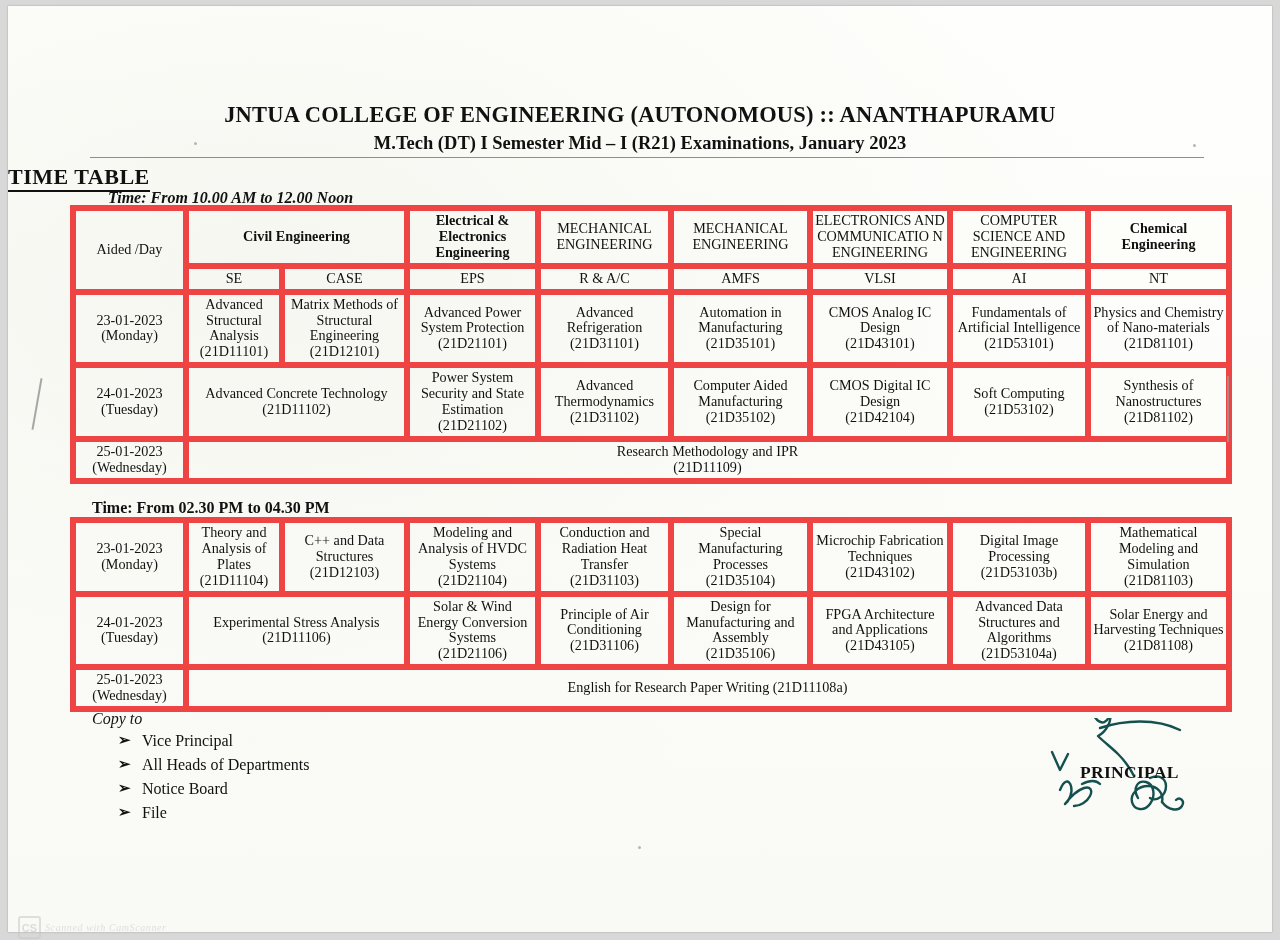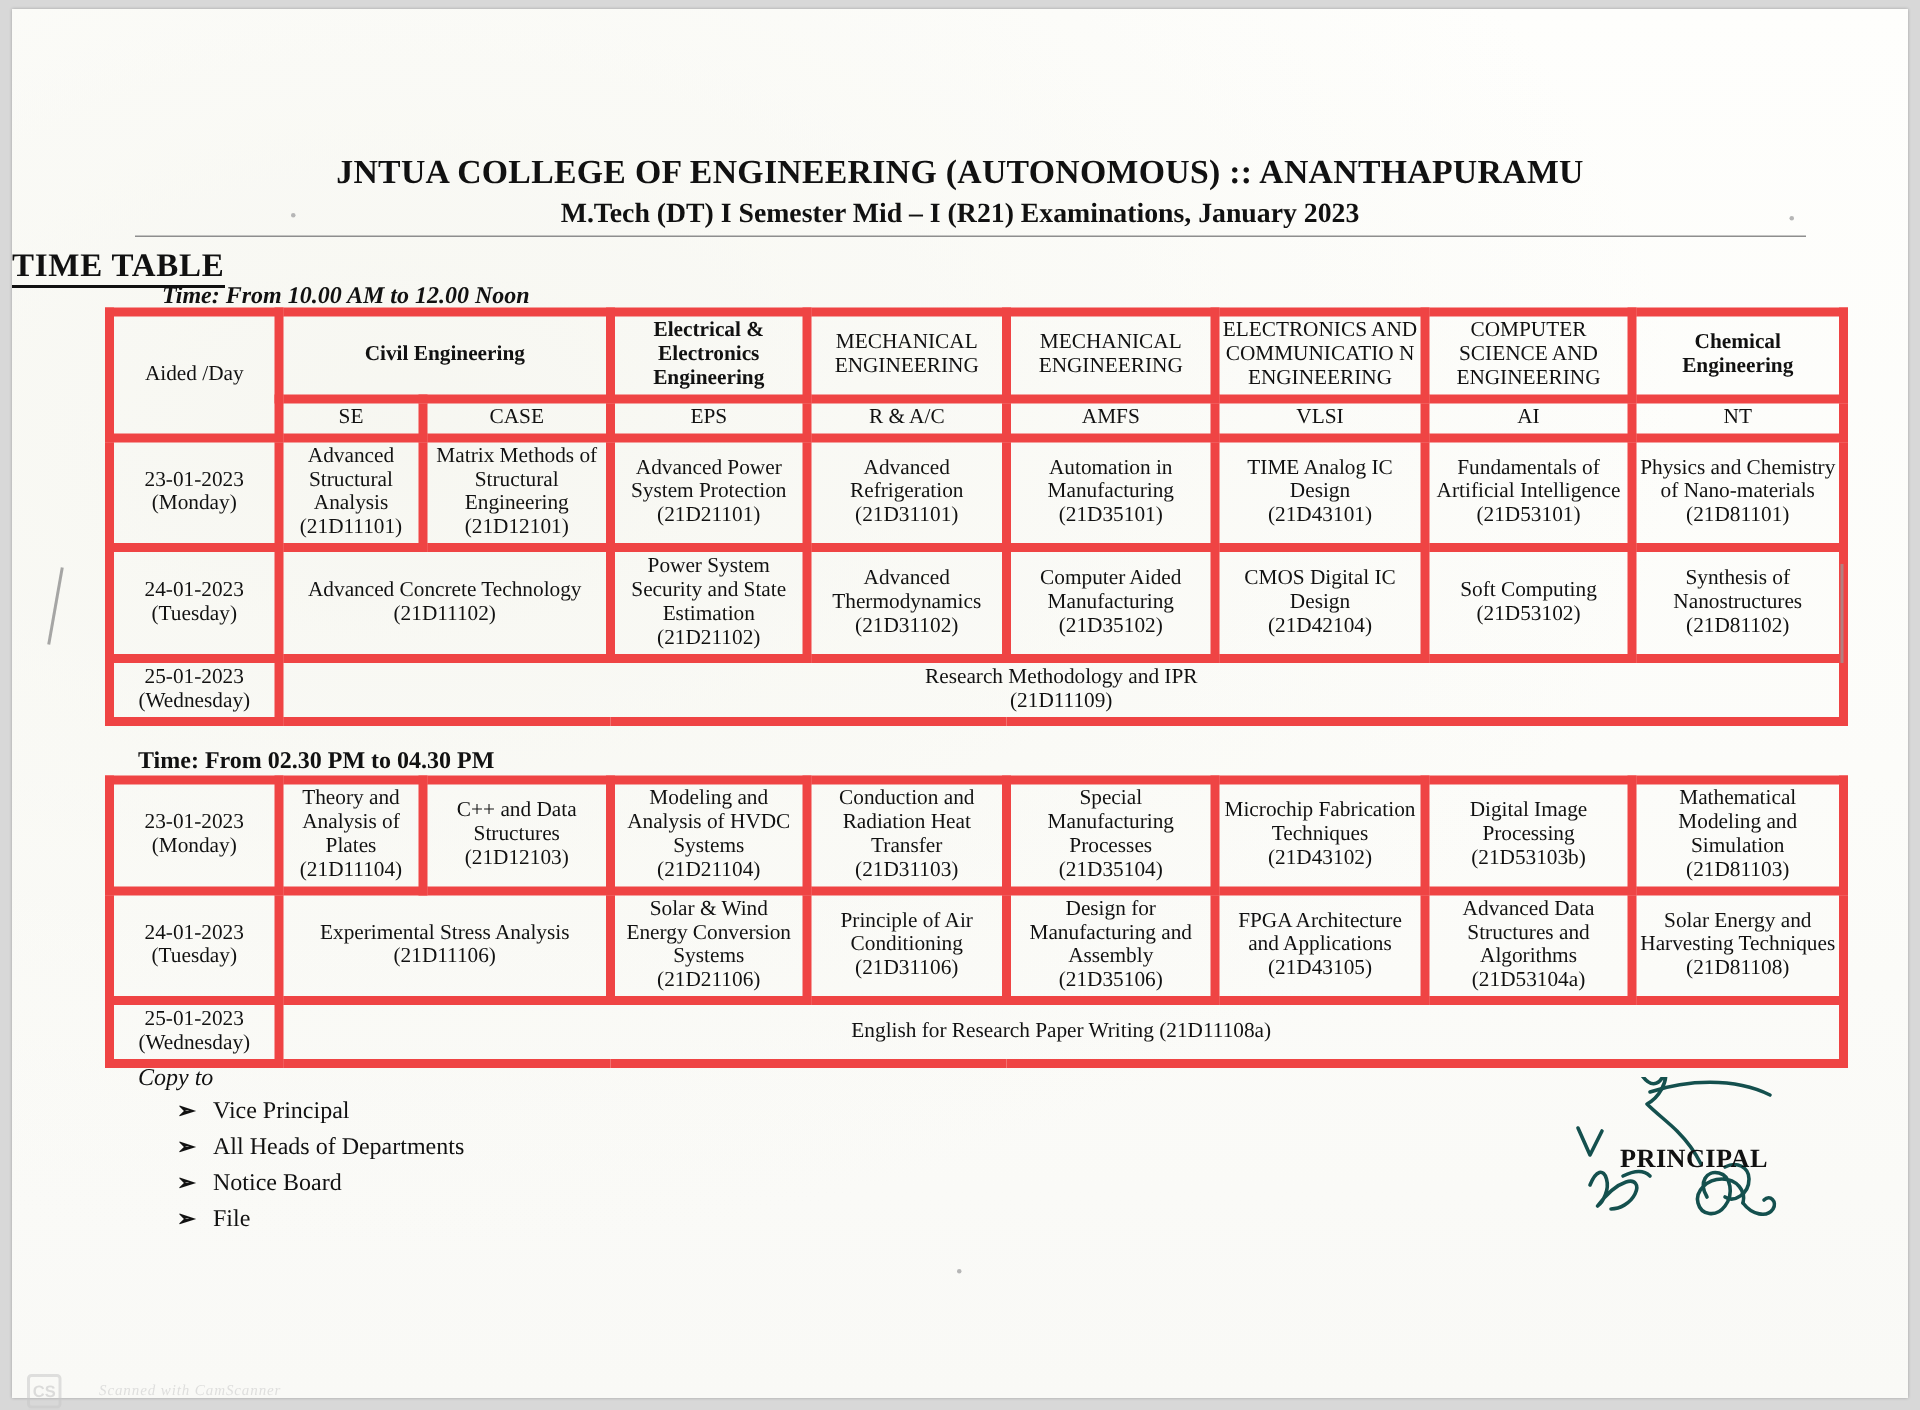--- a/index.html
+++ b/index.html
@@ -212,21 +212,21 @@
     background: #b6b6b6;
     border-radius: 50%;
   }
 
   .watermark {
     position: absolute;
     left: 10px;
     top: 910px;
     display: flex;
     align-items: center;
-    gap: 25px;
+    gap: 4px;
     opacity: 0.55;
   }
   .cs-badge {
     width: 19px;
     height: 19px;
     border: 2px solid #c9c9c9;
     border-radius: 3px;
     font-family: "Liberation Sans", sans-serif;
     font-size: 11px;
     font-weight: bold;
@@ -311,21 +311,21 @@
         </td>
         <td class="subject">
           <span>Advanced Refrigeration</span><br>
           <span>(21D31101)</span>
         </td>
         <td class="subject">
           <span>Automation in Manufacturing</span><br>
           <span>(21D35101)</span>
         </td>
         <td class="subject">
-          <span>TIME Analog IC Design</span><br>
+          <span>CMOS Analog IC Design</span><br>
           <span>(21D43101)</span>
         </td>
         <td class="subject">
           <span>Fundamentals of Artificial Intelligence</span><br>
           <span>(21D53101)</span>
         </td>
         <td class="subject">
           <span>Physics and Chemistry of Nano-materials</span><br>
           <span>(21D81101)</span>
         </td>

